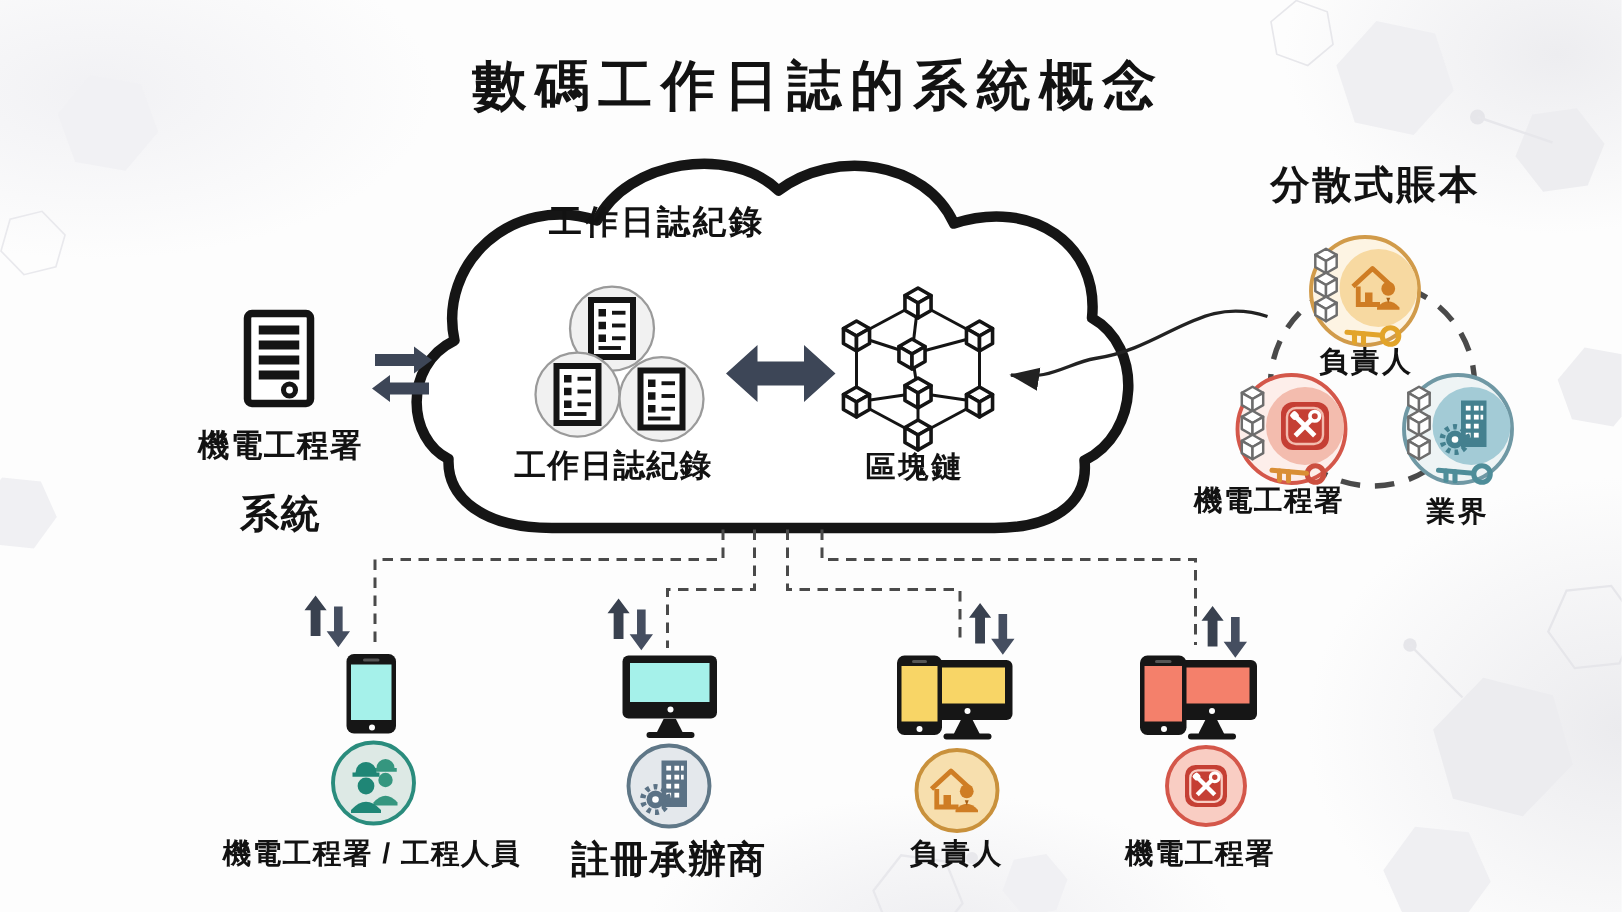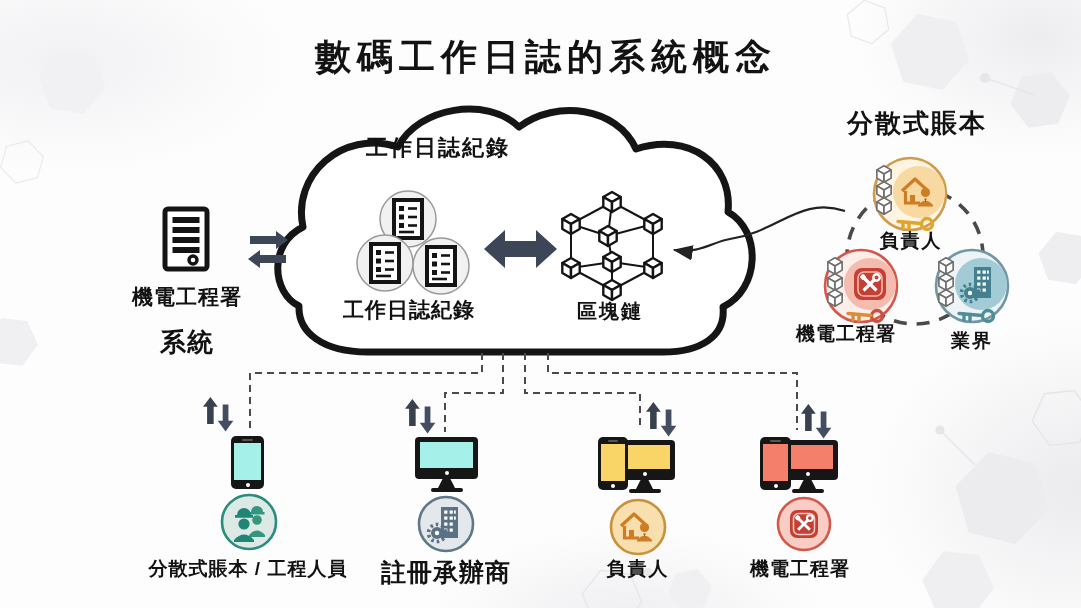--- a/index.html
+++ b/index.html
@@ -331,16 +331,16 @@
 <div class="lbl" style="left:610px;top:298px;font-size:20px;letter-spacing:2px;">區塊鏈</div>
 
 <div class="lbl" style="left:187px;top:283px;font-size:21px;letter-spacing:1px;">機電工程署</div>
 <div class="lbl" style="left:187px;top:325px;font-size:26px;letter-spacing:1px;">系統</div>
 
 <div class="lbl" style="left:917px;top:106px;font-size:26px;letter-spacing:2px;">分散式賬本</div>
 <div class="lbl" style="left:911px;top:228px;font-size:19px;letter-spacing:2px;">負責人</div>
 <div class="lbl" style="left:846px;top:321px;font-size:19px;letter-spacing:1px;">機電工程署</div>
 <div class="lbl" style="left:972px;top:328px;font-size:19px;letter-spacing:2px;">業界</div>
 
-<div class="lbl" style="left:248px;top:556px;font-size:19px;letter-spacing:1px;">分散式賬本 / 工程人員</div>
+<div class="lbl" style="left:248px;top:556px;font-size:19px;letter-spacing:1px;">機電工程署 / 工程人員</div>
 <div class="lbl" style="left:446px;top:556px;font-size:25px;letter-spacing:1px;">註冊承辦商</div>
 <div class="lbl" style="left:638px;top:556px;font-size:19px;letter-spacing:2px;">負責人</div>
 <div class="lbl" style="left:800px;top:556px;font-size:19px;letter-spacing:1px;">機電工程署</div>
 
 </body></html>

